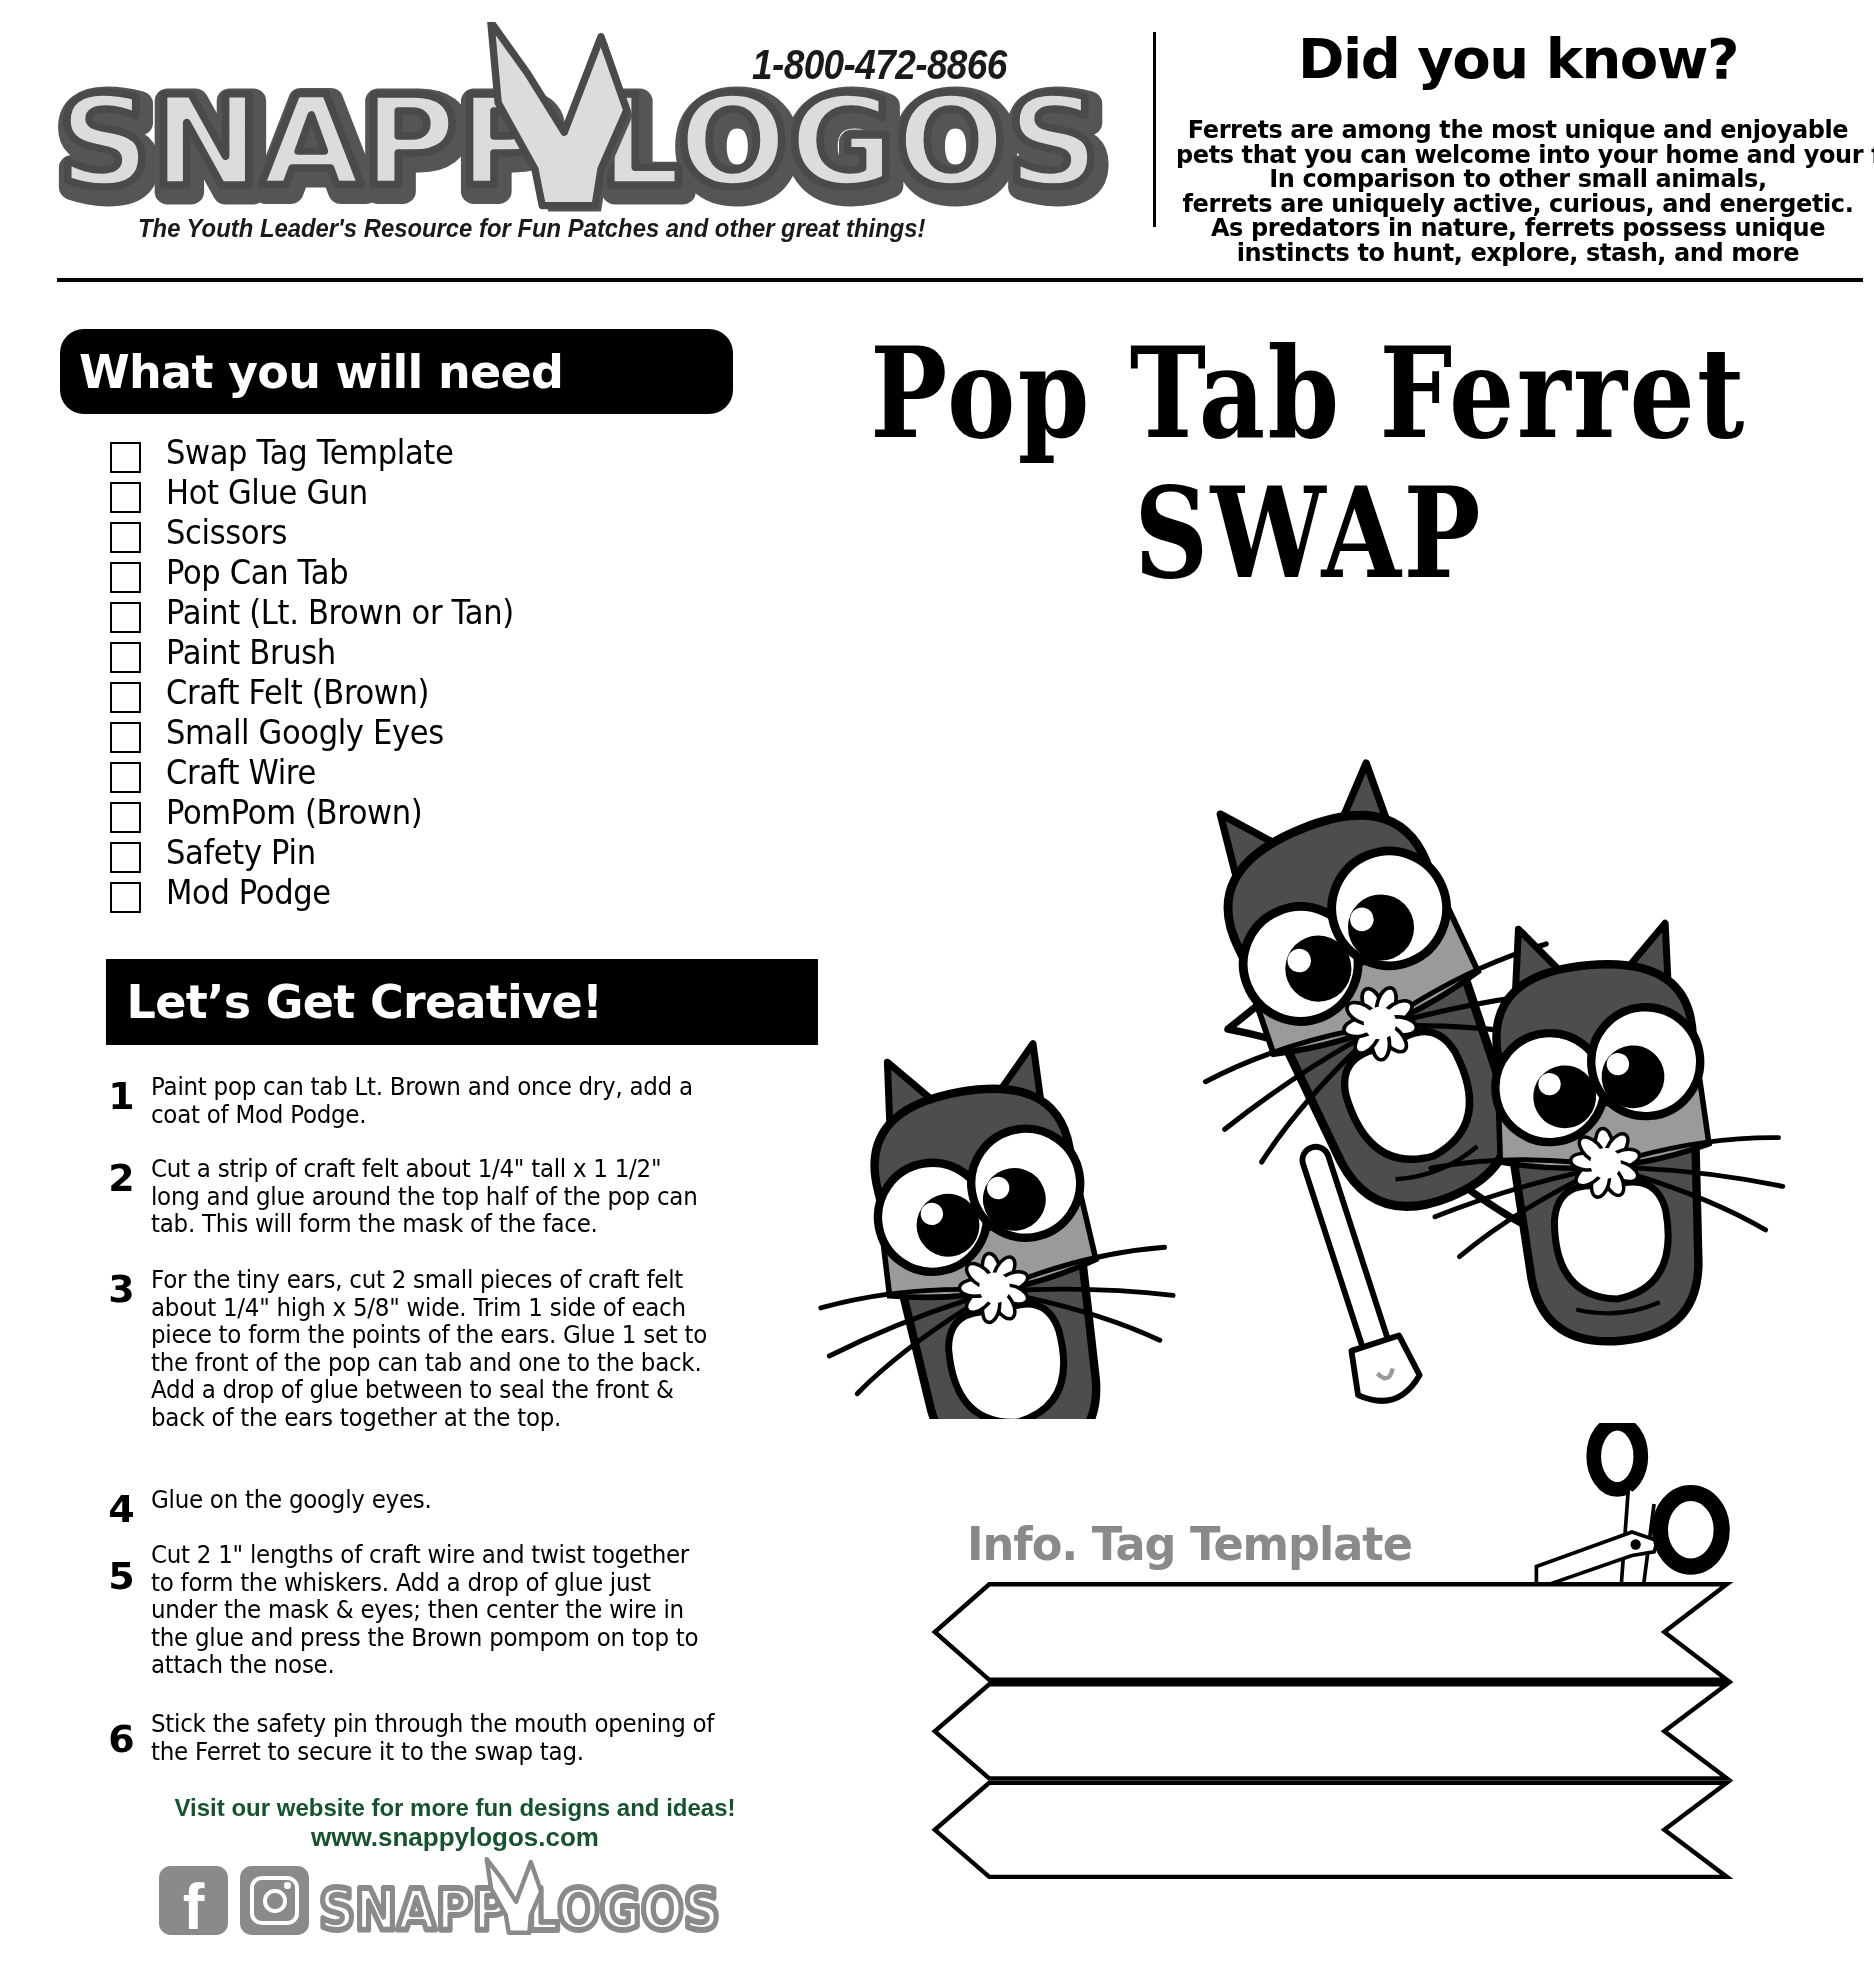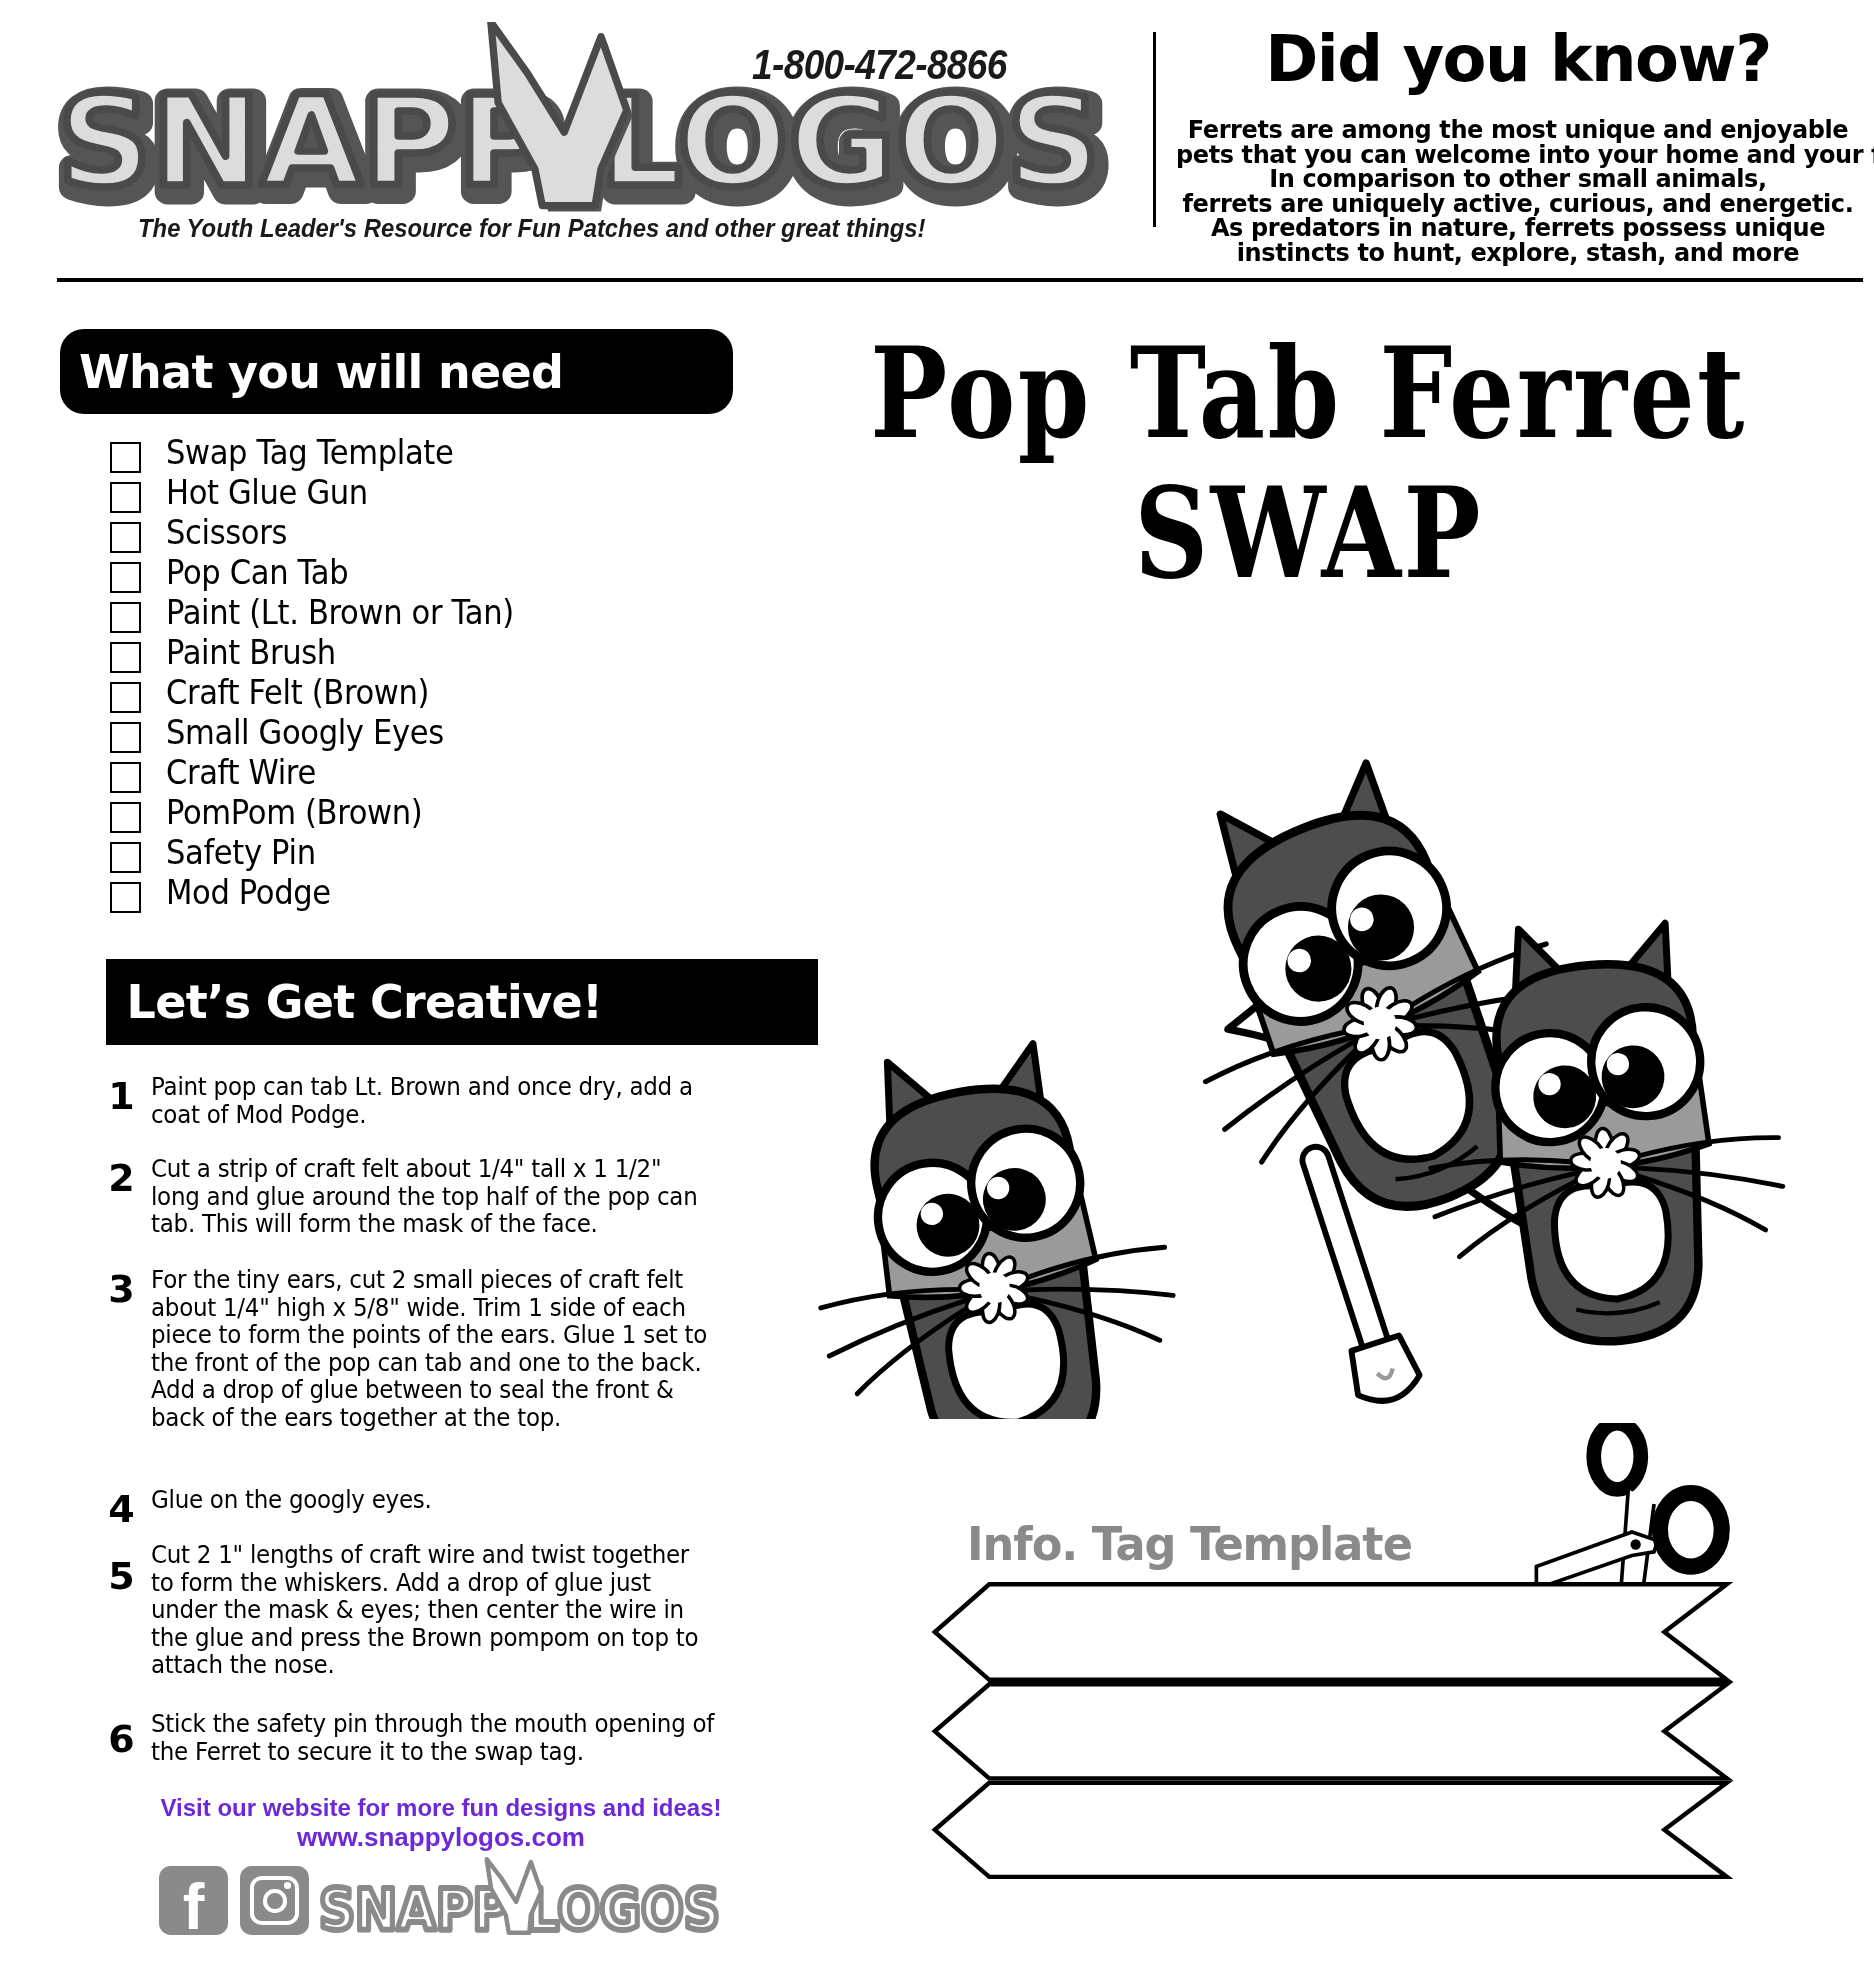--- a/index.html
+++ b/index.html
@@ -7,21 +7,21 @@
     .abs { position: absolute; }
 
     
     .logo-wrap { left: 57px; top: 22px; width: 1066px; height: 228px; }
     .logo-phone { position: absolute; left: 695px; top: 17.6px; font-family: "Liberation Sans", sans-serif; font-weight: bold; font-style: italic; font-size: 43px; color: #1a1a1a; letter-spacing: -0.7px; transform: scaleX(0.86); transform-origin: left top; }
     .logo-svg { position: absolute; left: 0; top: 0; }
     .logo-tagline { position: absolute; left: 81px; top: 191px; font-family: "Liberation Sans", sans-serif; font-weight: bold; font-style: italic; font-size: 26.5px; color: #1a1a1a; transform: scaleX(0.9); transform-origin: left top; white-space: nowrap; }
 
     .v-divider { left: 1153px; top: 32px; width: 2.9px; height: 195px; background: #000; }
     .dyk { left: 1176px; top: 22px; width: 684px; text-align: center; }
-    .dyk-title { font-family: "DejaVu Sans", sans-serif; font-weight: bold; font-size: 64px; line-height: 74px; letter-spacing: -1.5px; margin: 0; }
+    .dyk-title { font-family: "DejaVu Sans", sans-serif; font-weight: bold; font-size: 56px; line-height: 74px; letter-spacing: -1.5px; margin: 0; }
     .dyk-body { margin-top: 22px; font-family: "DejaVu Sans", sans-serif; font-weight: bold; font-size: 24px; line-height: 24.6px; letter-spacing: -0.4px; }
     .dyk-body div { white-space: nowrap; }
 
     .h-rule { left: 57px; top: 278px; width: 1806px; height: 4.4px; background: #000; }
 
     
     .section-bar { background: #000; color: #fff; font-family: "DejaVu Sans", sans-serif; font-weight: bold; display: flex; align-items: center; box-sizing: border-box; }
     .need-bar { left: 60px; top: 329px; width: 673px; height: 85px; padding-left: 19px; font-size: 46px; letter-spacing: -0.7px; border-radius: 24px; }
     .creative-bar { left: 106px; top: 959px; width: 712px; height: 86px; padding-left: 20.6px; font-size: 46px; letter-spacing: -0.7px; }
 
@@ -29,21 +29,21 @@
     .check-row { display: flex; align-items: center; height: 40px; }
     .checkbox { width: 31px; height: 31px; border: 2.2px solid #000; box-sizing: border-box; flex: none; margin-top: 10.3px; background: #fff; }
     .check-label { margin-left: 25px; font-family: "DejaVu Sans", sans-serif; font-size: 34px; letter-spacing: -0.4px; transform: scaleX(0.9); transform-origin: left center; white-space: nowrap; }
 
     .steps { left: 92px; top: 1073px; width: 706px; }
     .step { display: flex; position: absolute; left: 0; width: 706px; }
     .step-num { width: 59px; font-family: "DejaVu Sans", sans-serif; font-weight: bold; font-size: 38px; line-height: 38px; text-align: center; flex: none; padding-top: 4.4px; }
     .step-text { font-family: "DejaVu Sans", sans-serif; font-size: 25px; line-height: 27.6px; letter-spacing: -0.3px; transform: scaleX(0.92); transform-origin: left top; width: 676px; }
     .step-text div { white-space: nowrap; }
 
-    .footer-text { left: 110px; width: 662px; text-align: center; font-family: "Liberation Sans", sans-serif; font-weight: bold; color: #6d28d9; }
+    .footer-text { left: 124px; width: 662px; text-align: center; font-family: "Liberation Sans", sans-serif; font-weight: bold; color: #14532d; }
     .footer-line1 { top: 1794px; font-size: 24px; }
     .footer-line2 { top: 1822px; font-size: 26px; }
 
     .social { top: 1866px; width: 69px; height: 69px; background: #8a8a8a; border-radius: 11.8px; }
     .fb { left: 159px; }
     .ig { left: 240px; }
     .fb-glyph { position: absolute; left: 0; top: 0; width: 100%; height: 100%; color: #fff; font-family: "Liberation Sans", sans-serif; font-weight: bold; font-size: 65px; line-height: 82px; text-align: center; }
     .ig-outer { position: absolute; left: 10.3px; top: 10.3px; width: 49px; height: 49px; border: 4.4px solid #fff; border-radius: 11.8px; box-sizing: border-box; }
     .ig-inner { position: absolute; left: 23px; top: 23px; width: 23.5px; height: 23.5px; border: 4.4px solid #fff; border-radius: 50%; box-sizing: border-box; }
     .ig-dot { position: absolute; left: 44px; top: 16px; width: 6.6px; height: 6.6px; background: #fff; border-radius: 50%; }

